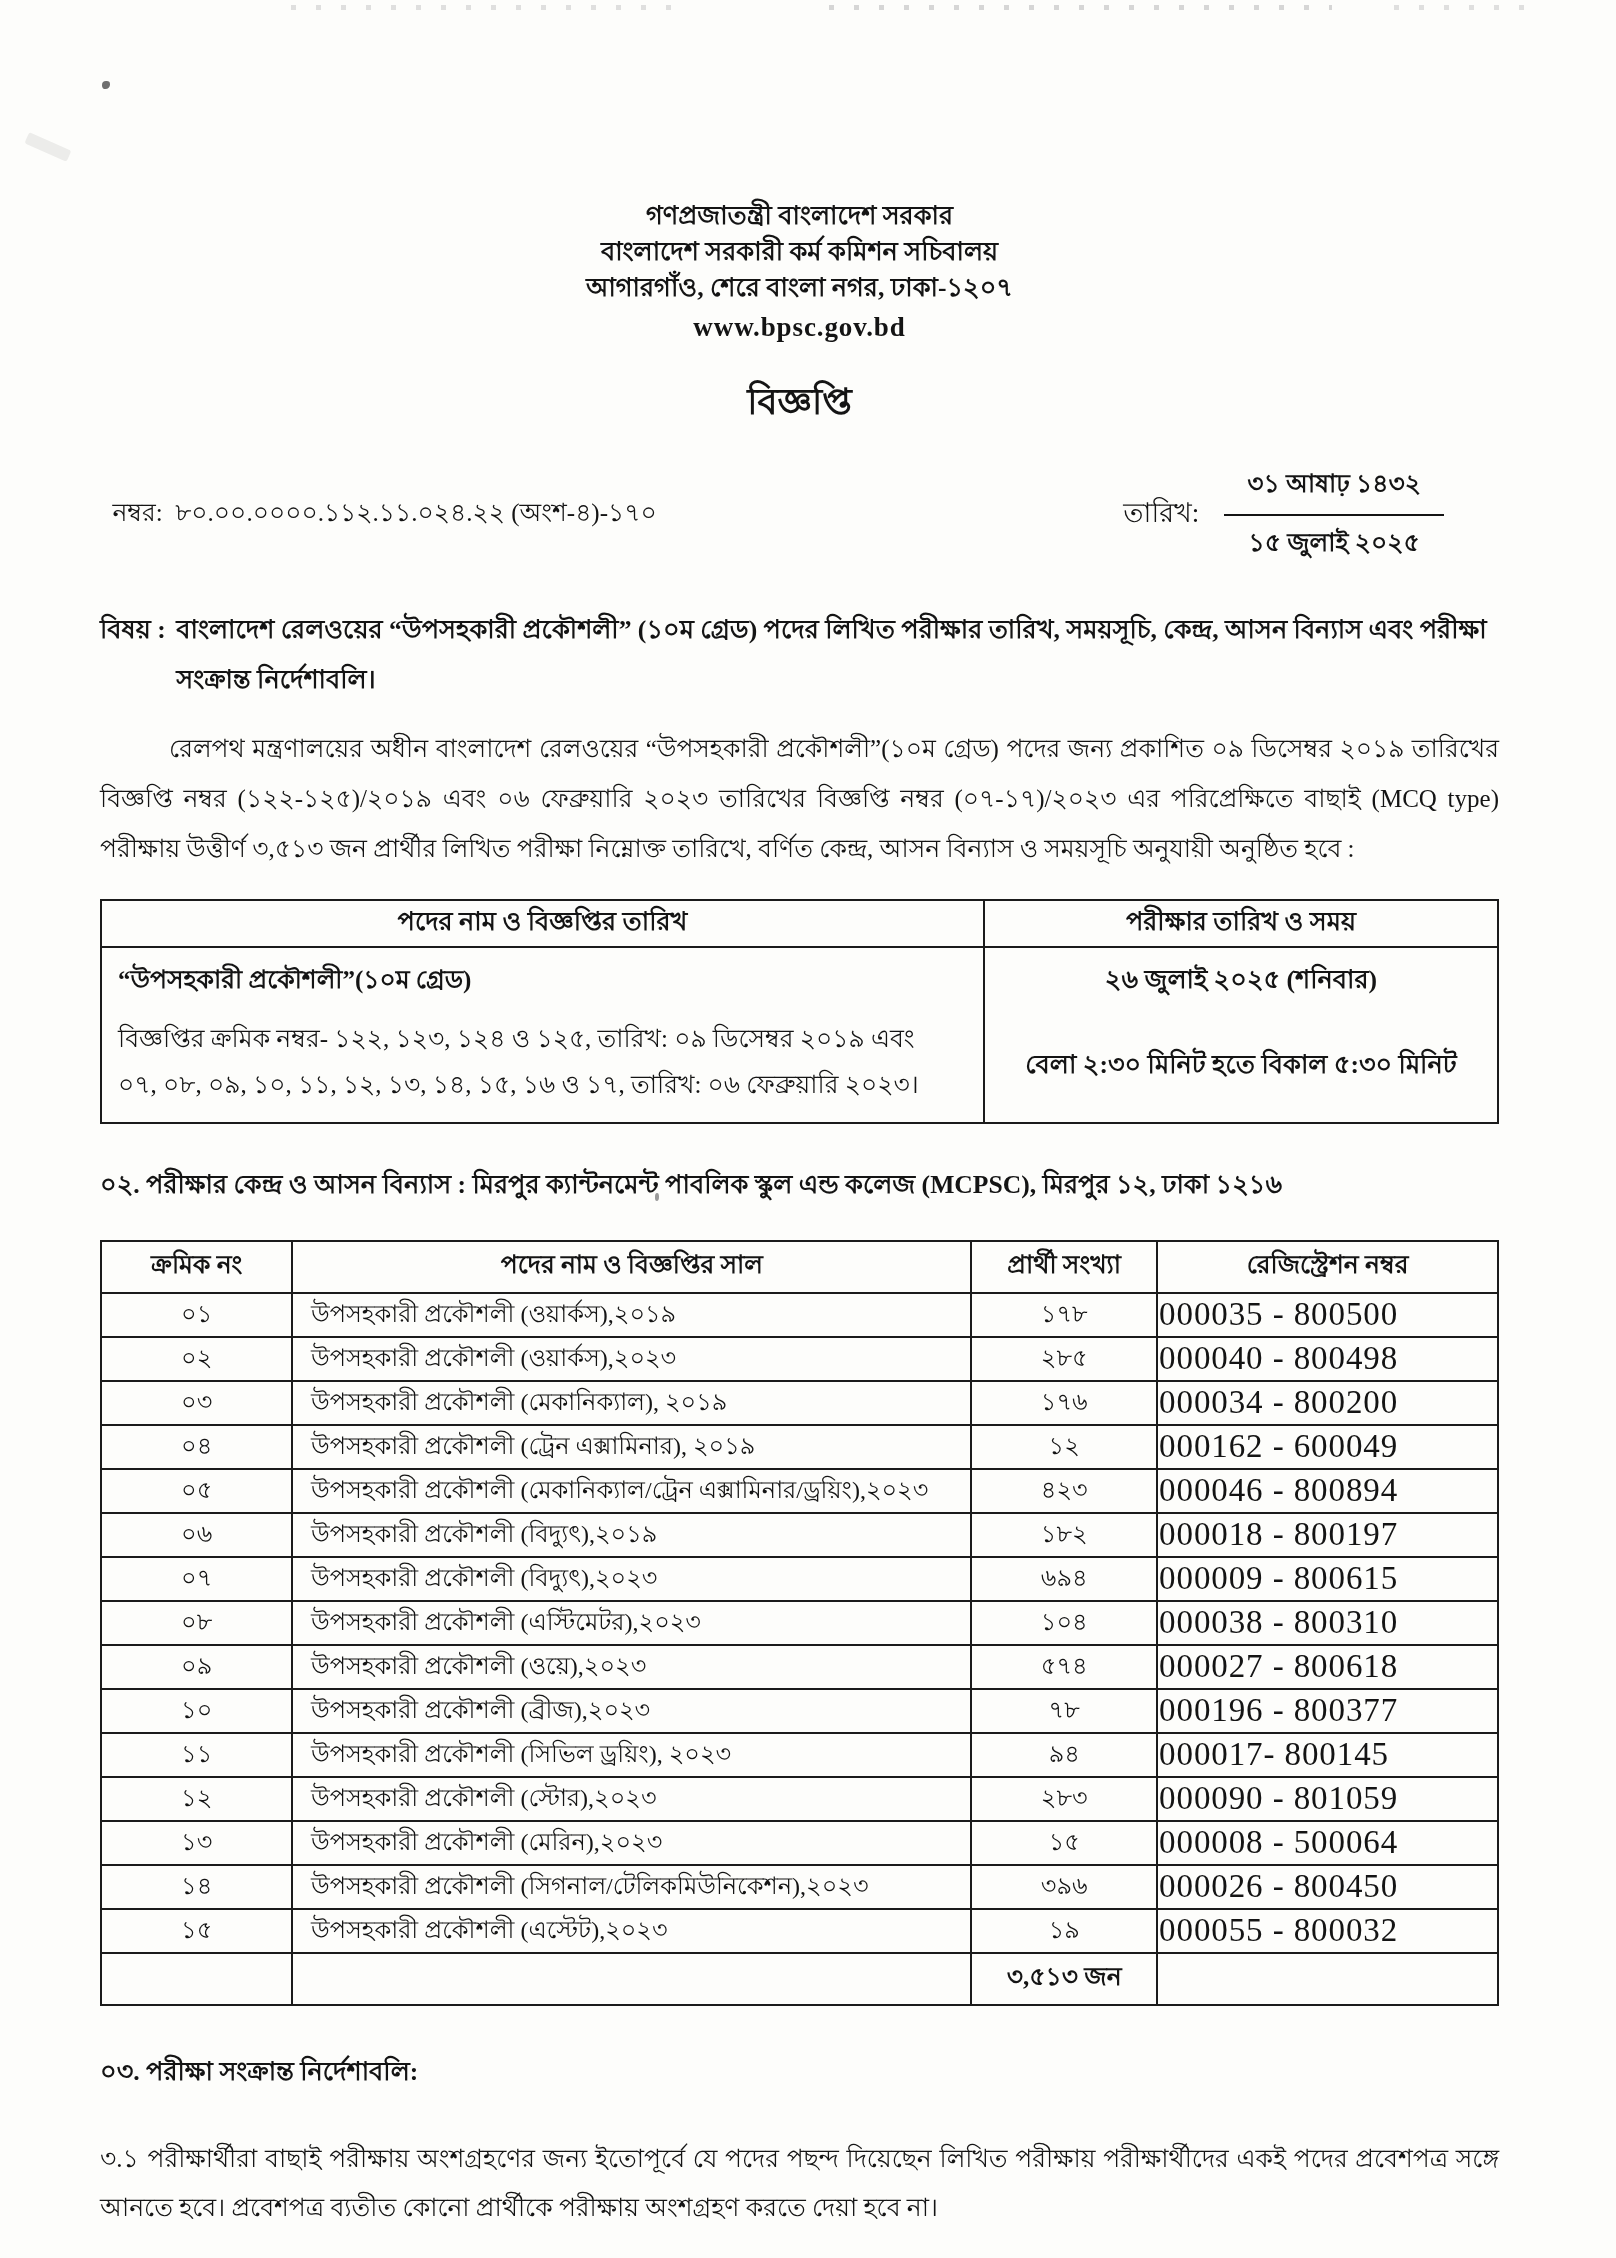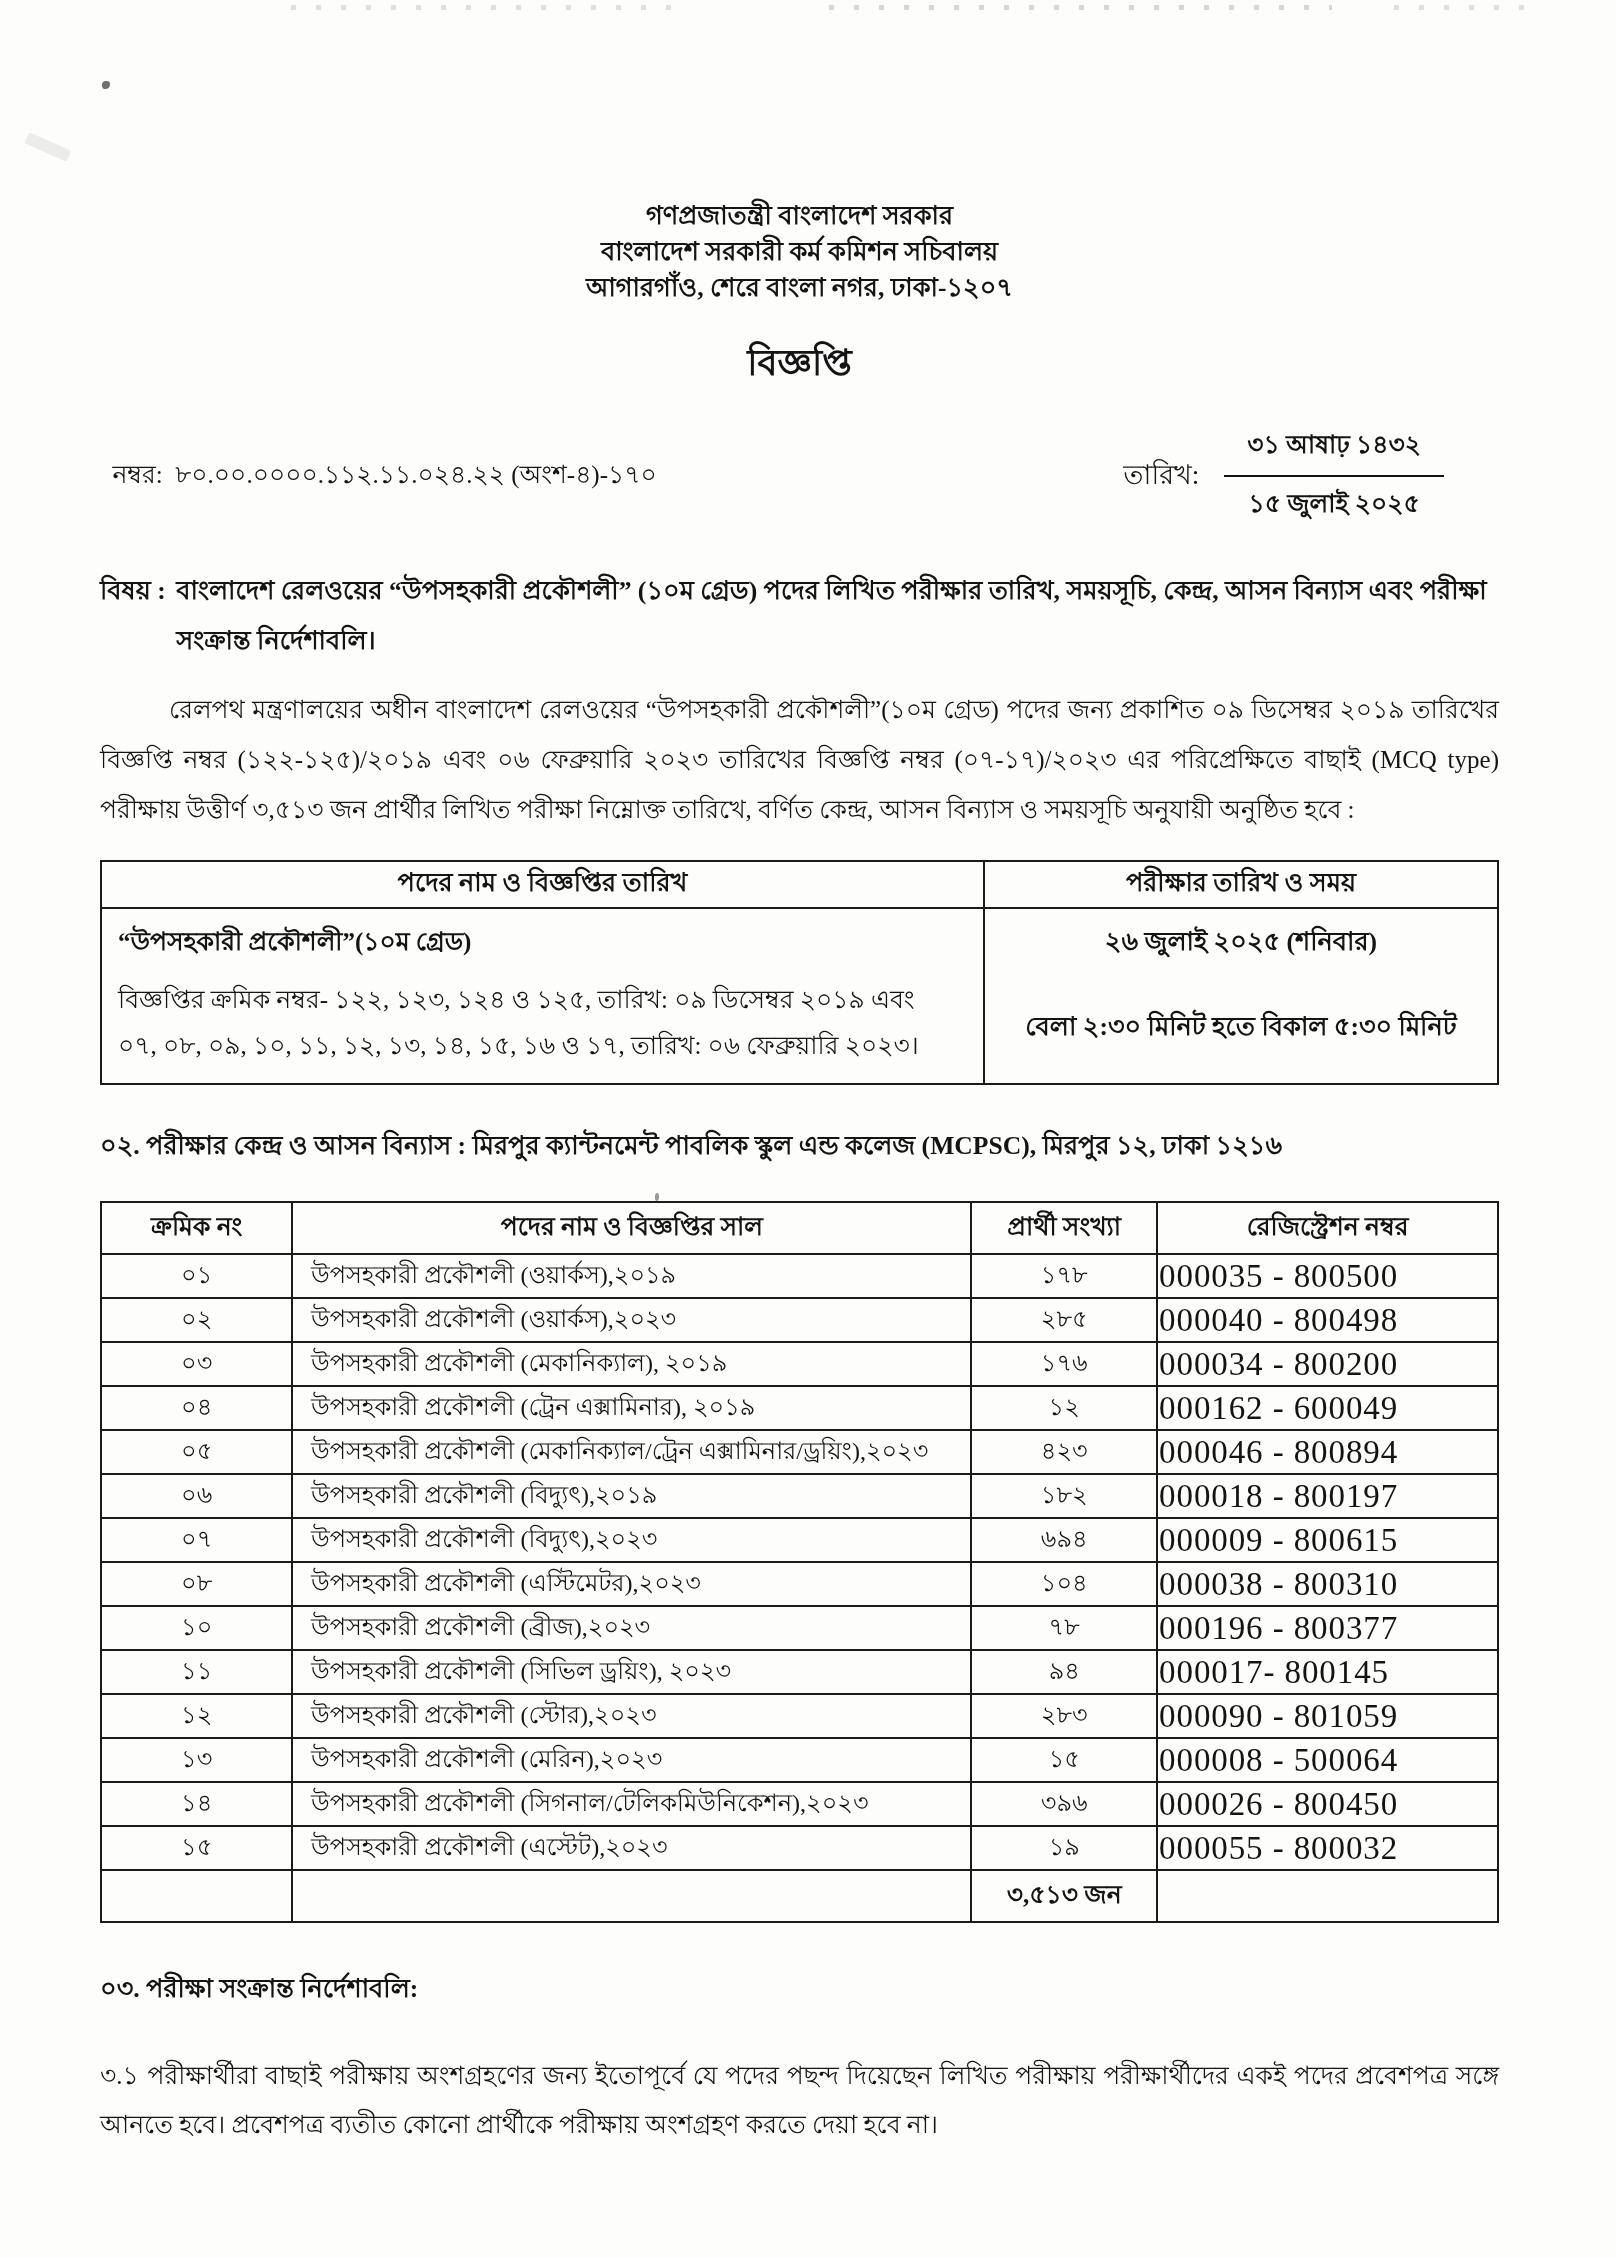--- a/index.html
+++ b/index.html
@@ -82,20 +82,21 @@
   <div class="speck" style="left:102px;top:81px;width:8px;height:8px;"></div>
   <div class="pencil-mark" style="left:25px;top:141px;width:46px;height:11.5px;"></div>
   <div class="speck" style="left:655px;top:1193px;width:4.4px;height:8px;background:#9a9a9a;"></div>
 
   <div class="content">
 
     <div class="doc-header">
       <div>গণপ্রজাতন্ত্রী বাংলাদেশ সরকার</div>
       <div>বাংলাদেশ সরকারী কর্ম কমিশন সচিবালয়</div>
       <div>আগারগাঁও, শেরে বাংলা নগর, ঢাকা-১২০৭</div>
+      <div class="website">www.bpsc.gov.bd</div>
     </div>
     <div class="doc-title">বিজ্ঞপ্তি</div>
 
     <div class="meta-row">
       <div class="memo-number">
         <span class="lbl">নম্বর:</span><span>৮০.০০.০০০০.১১২.১১.০২৪.২২ (অংশ-৪)-১৭০</span>
       </div>
       <div class="date-group">
         <span class="lbl">তারিখ:</span>
         <span class="date-frac">
@@ -194,20 +195,26 @@
         <td class="c-count">৬৯৪</td>
         <td class="c-reg">000009 - 800615</td>
       </tr>
       <tr>
         <td class="c-sl">০৮</td>
         <td class="c-post">উপসহকারী প্রকৌশলী (এস্টিমেটর),২০২৩</td>
         <td class="c-count">১০৪</td>
         <td class="c-reg">000038 - 800310</td>
       </tr>
       <tr>
+        <td class="c-sl">০৯</td>
+        <td class="c-post">উপসহকারী প্রকৌশলী (ওয়ে),২০২৩</td>
+        <td class="c-count">৫৭৪</td>
+        <td class="c-reg">000027 - 800618</td>
+      </tr>
+      <tr>
         <td class="c-sl">১০</td>
         <td class="c-post">উপসহকারী প্রকৌশলী (ব্রীজ),২০২৩</td>
         <td class="c-count">৭৮</td>
         <td class="c-reg">000196 - 800377</td>
       </tr>
       <tr>
         <td class="c-sl">১১</td>
         <td class="c-post">উপসহকারী প্রকৌশলী (সিভিল ড্রয়িং), ২০২৩</td>
         <td class="c-count">৯৪</td>
         <td class="c-reg">000017- 800145</td>

